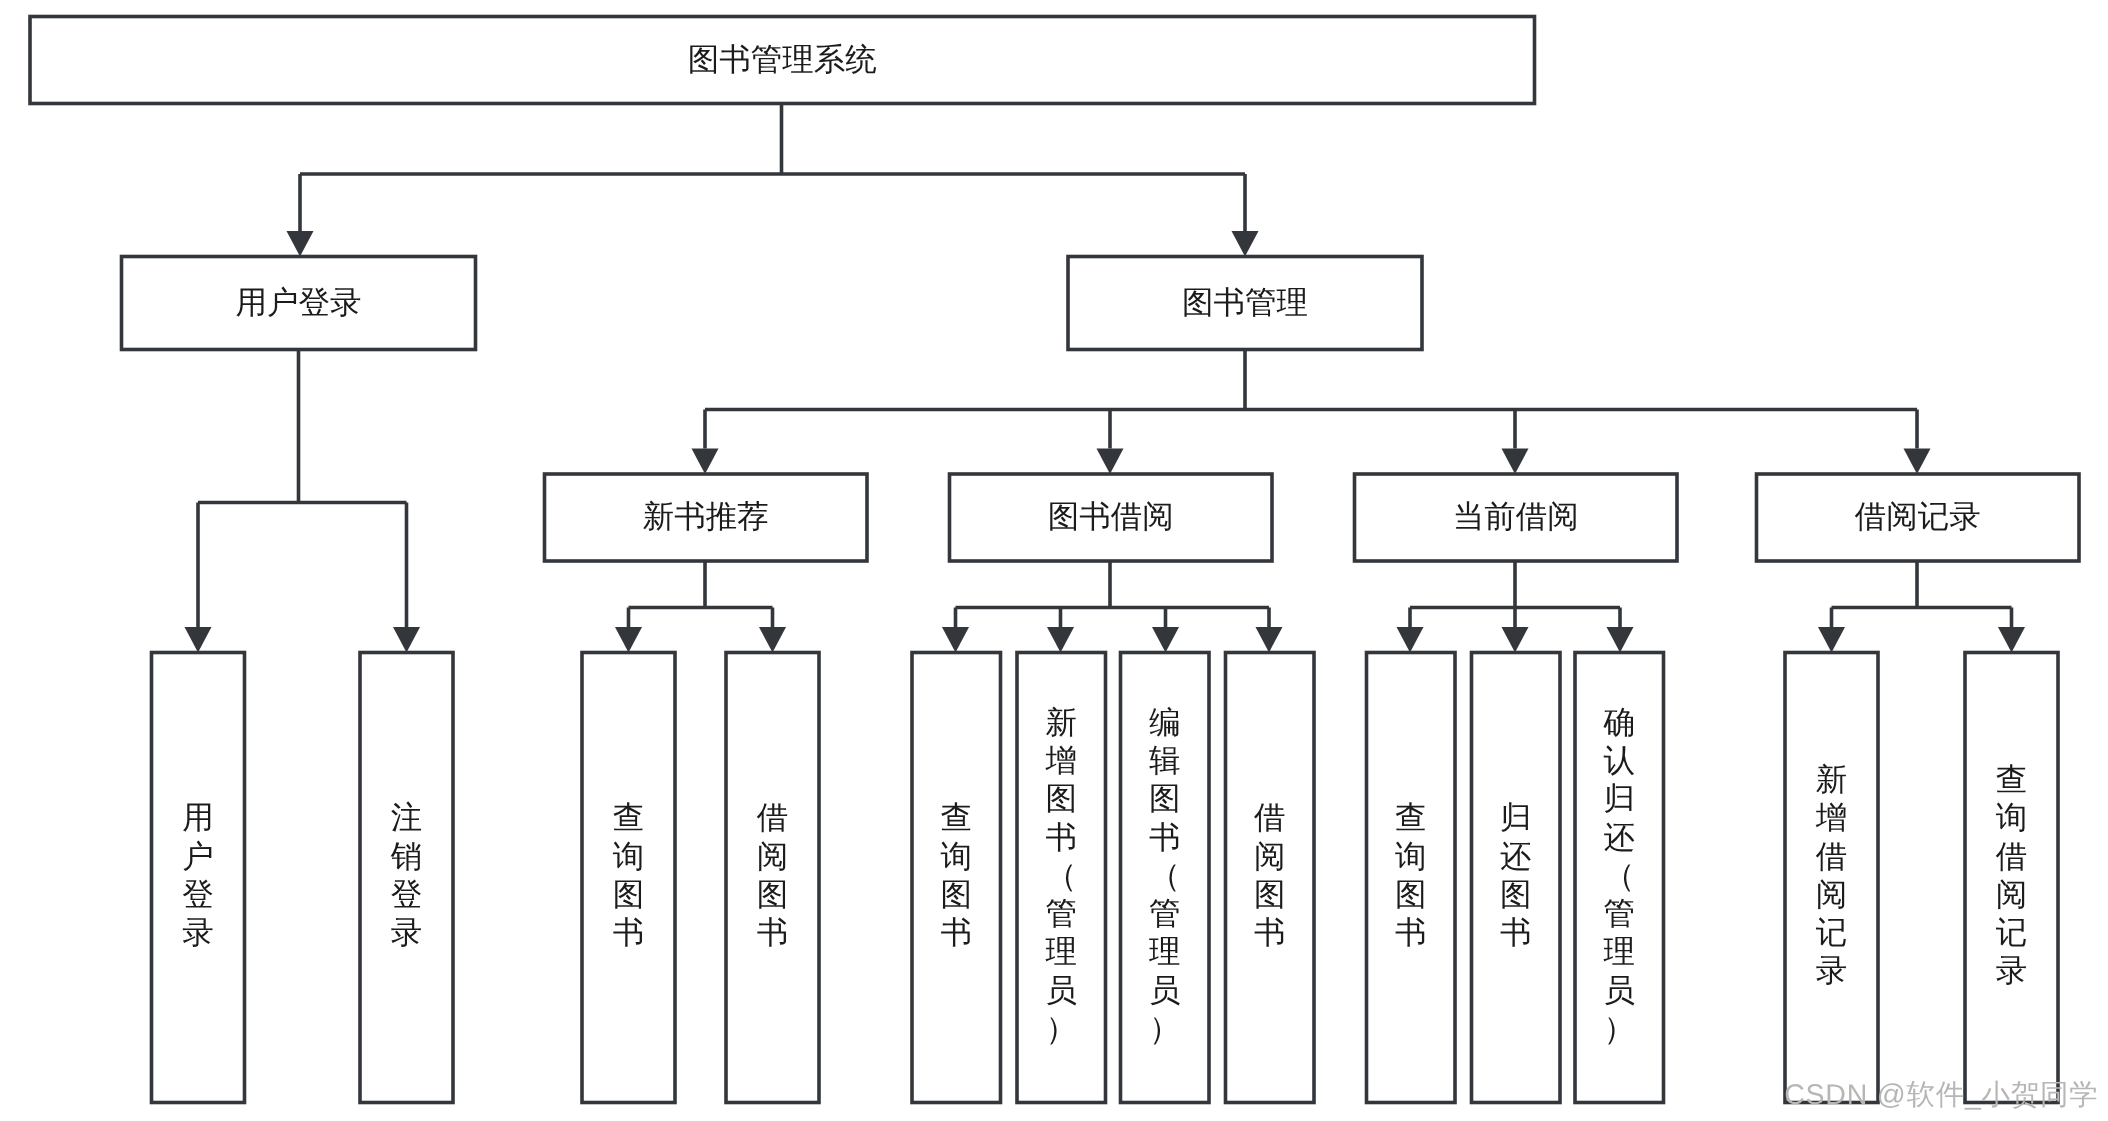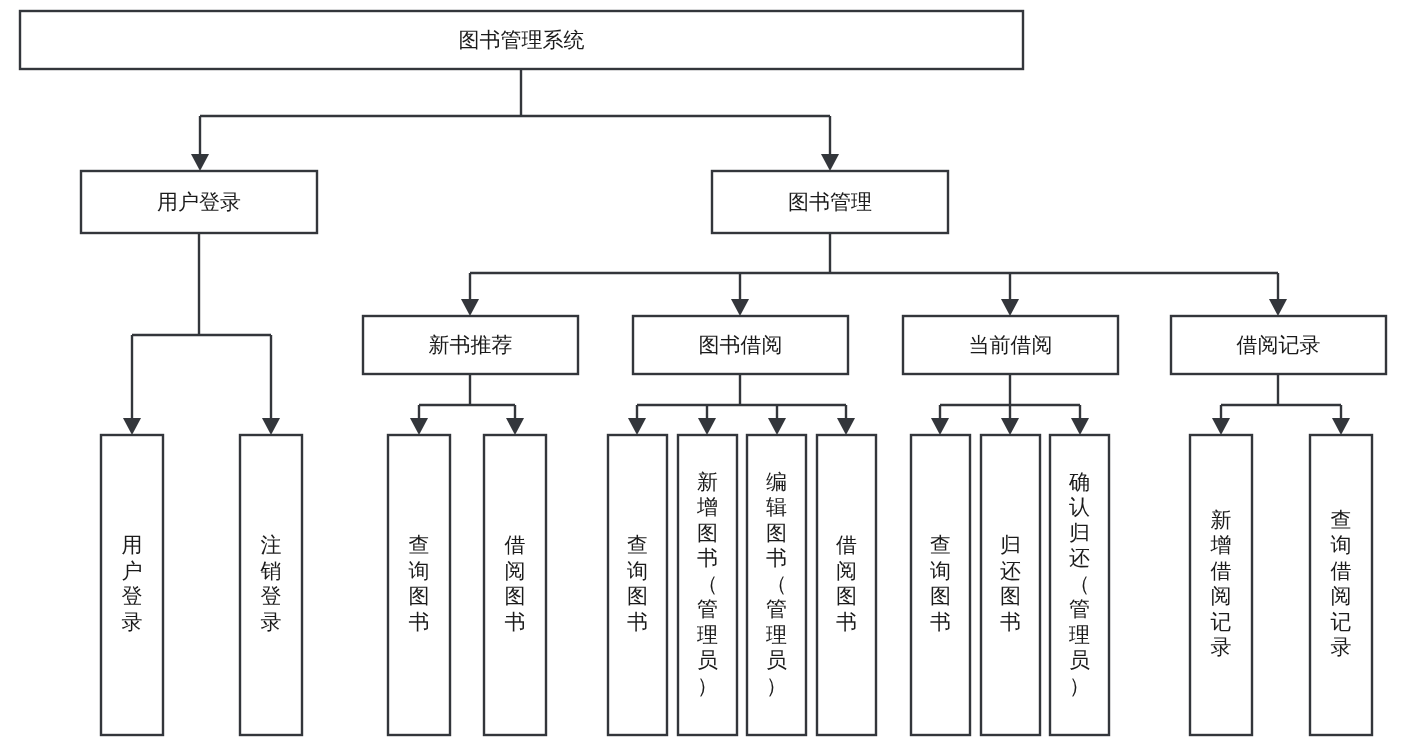--- a/index.html
+++ b/index.html
@@ -217,13 +217,14 @@
         <g>
           <rect x="1190" y="435" width="62" height="300" class="node-box"></rect>
           <text x="1221" y="0" class="node-label-vertical"><tspan x="1221" y="521.25" dominant-baseline="middle">新</tspan><tspan x="1221" y="546.75" dominant-baseline="middle">增</tspan><tspan x="1221" y="572.25" dominant-baseline="middle">借</tspan><tspan x="1221" y="597.75" dominant-baseline="middle">阅</tspan><tspan x="1221" y="623.25" dominant-baseline="middle">记</tspan><tspan x="1221" y="648.75" dominant-baseline="middle">录</tspan></text>
         </g>
         <g>
           <rect x="1310" y="435" width="62" height="300" class="node-box"></rect>
           <text x="1341" y="0" class="node-label-vertical"><tspan x="1341" y="521.25" dominant-baseline="middle">查</tspan><tspan x="1341" y="546.75" dominant-baseline="middle">询</tspan><tspan x="1341" y="572.25" dominant-baseline="middle">借</tspan><tspan x="1341" y="597.75" dominant-baseline="middle">阅</tspan><tspan x="1341" y="623.25" dominant-baseline="middle">记</tspan><tspan x="1341" y="648.75" dominant-baseline="middle">录</tspan></text>
         </g>
       </g>
   </svg>
+  <div class="watermark">CSDN @软件_小贺同学</div>
 </div>
 
 </body></html>

